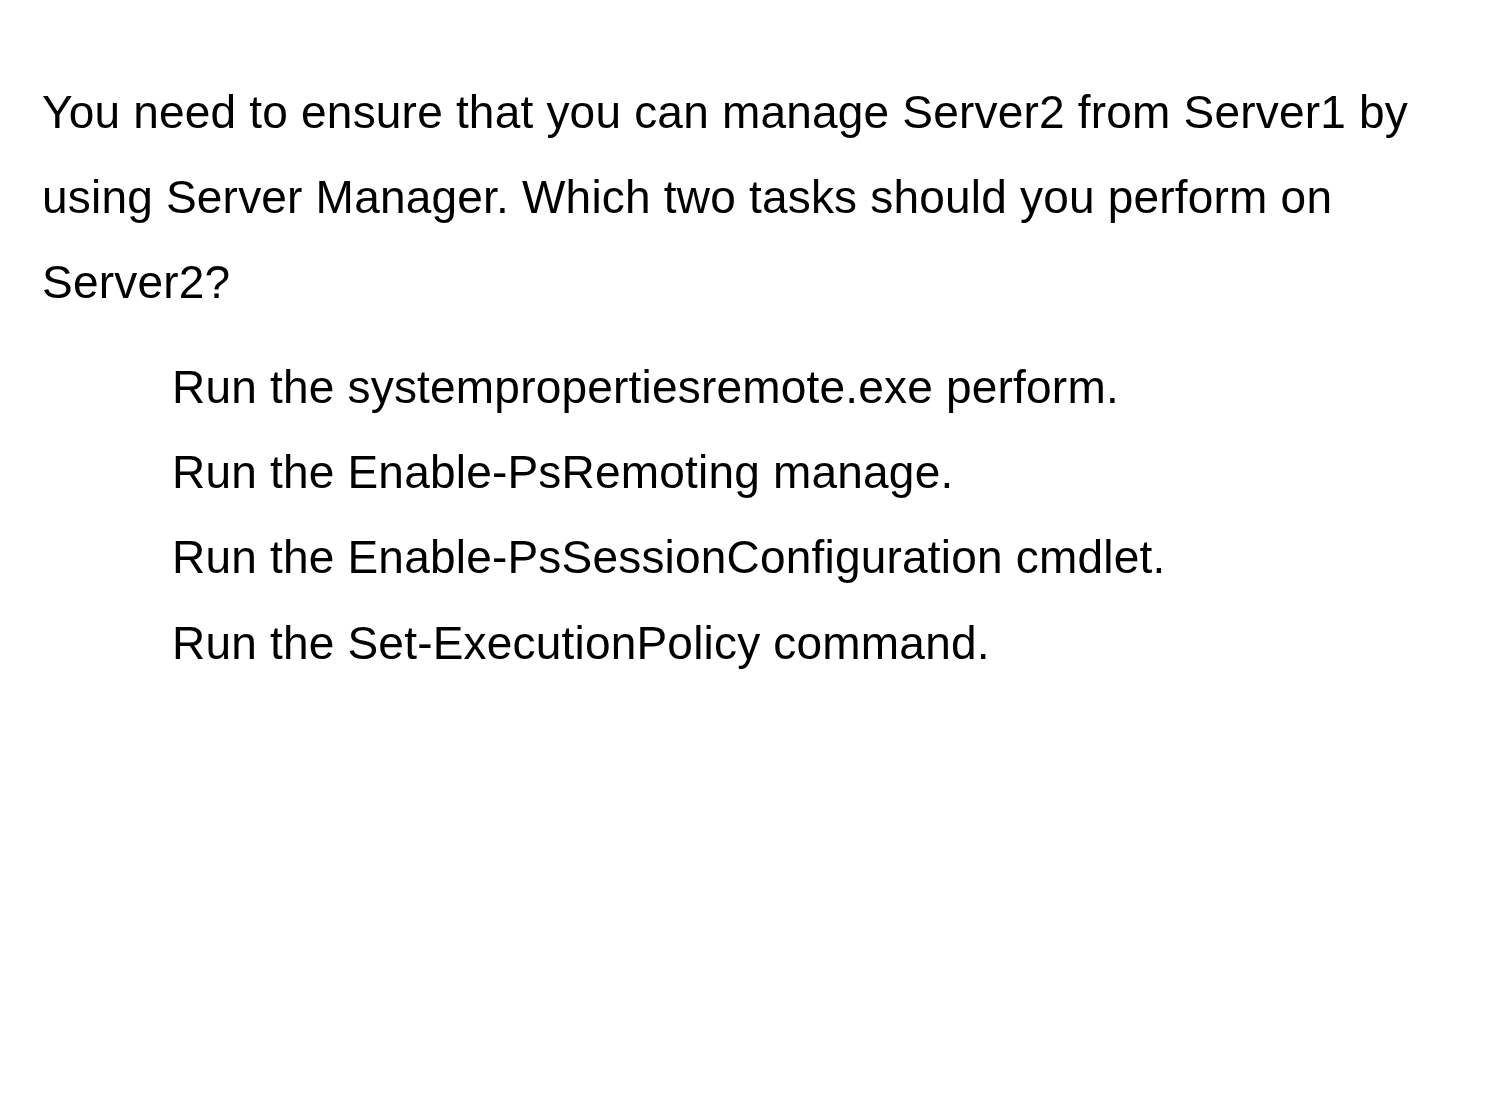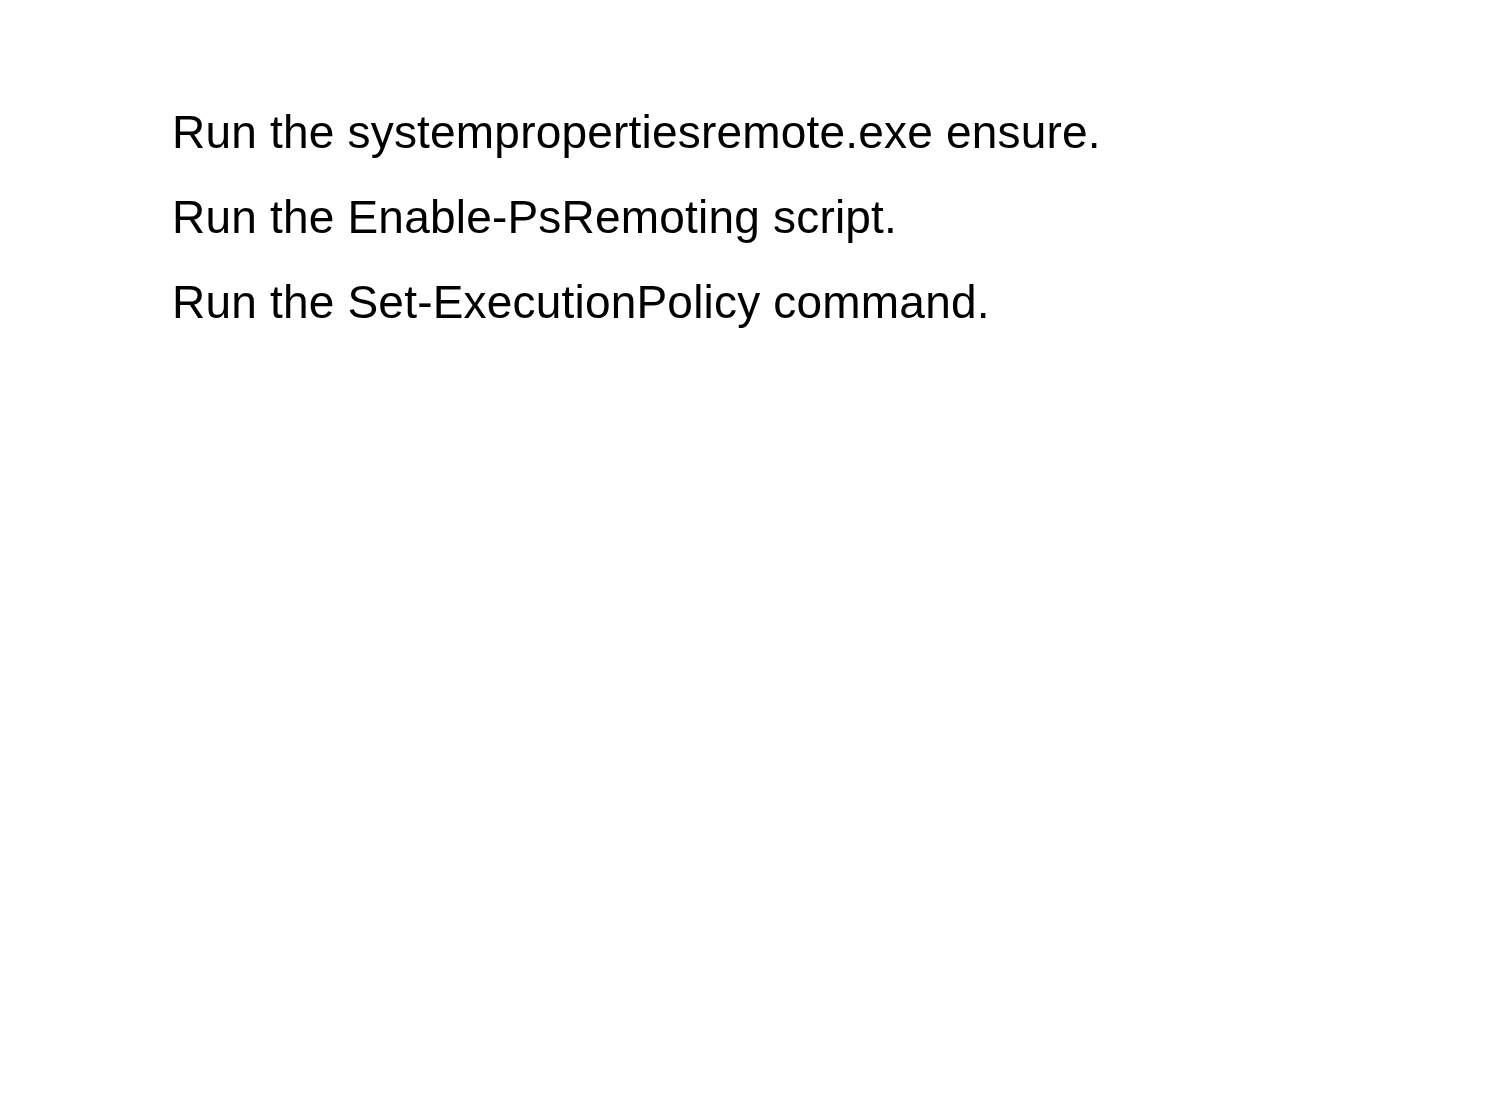--- a/index.html
+++ b/index.html
@@ -29,18 +29,20 @@
     font-size: 46px;
     line-height: 1.85;
     font-weight: 400;
     letter-spacing: 0.2px;
   }
 </style>
 </head>
 <body>
 
 <div class="page">
+  <div class="question">You need to ensure that you can manage Server2 from Server1 by using Server Manager. Which two tasks should you perform on Server2?</div>
   <div class="options">
-    <div class="option">Run the systempropertiesremote.exe ensure.</div>
-    <div class="option">Run the Enable-PsRemoting script.</div>
+    <div class="option">Run the systempropertiesremote.exe perform.</div>
+    <div class="option">Run the Enable-PsRemoting manage.</div>
+    <div class="option">Run the Enable-PsSessionConfiguration cmdlet.</div>
     <div class="option">Run the Set-ExecutionPolicy command.</div>
   </div>
 </div>
 
 </body></html>

